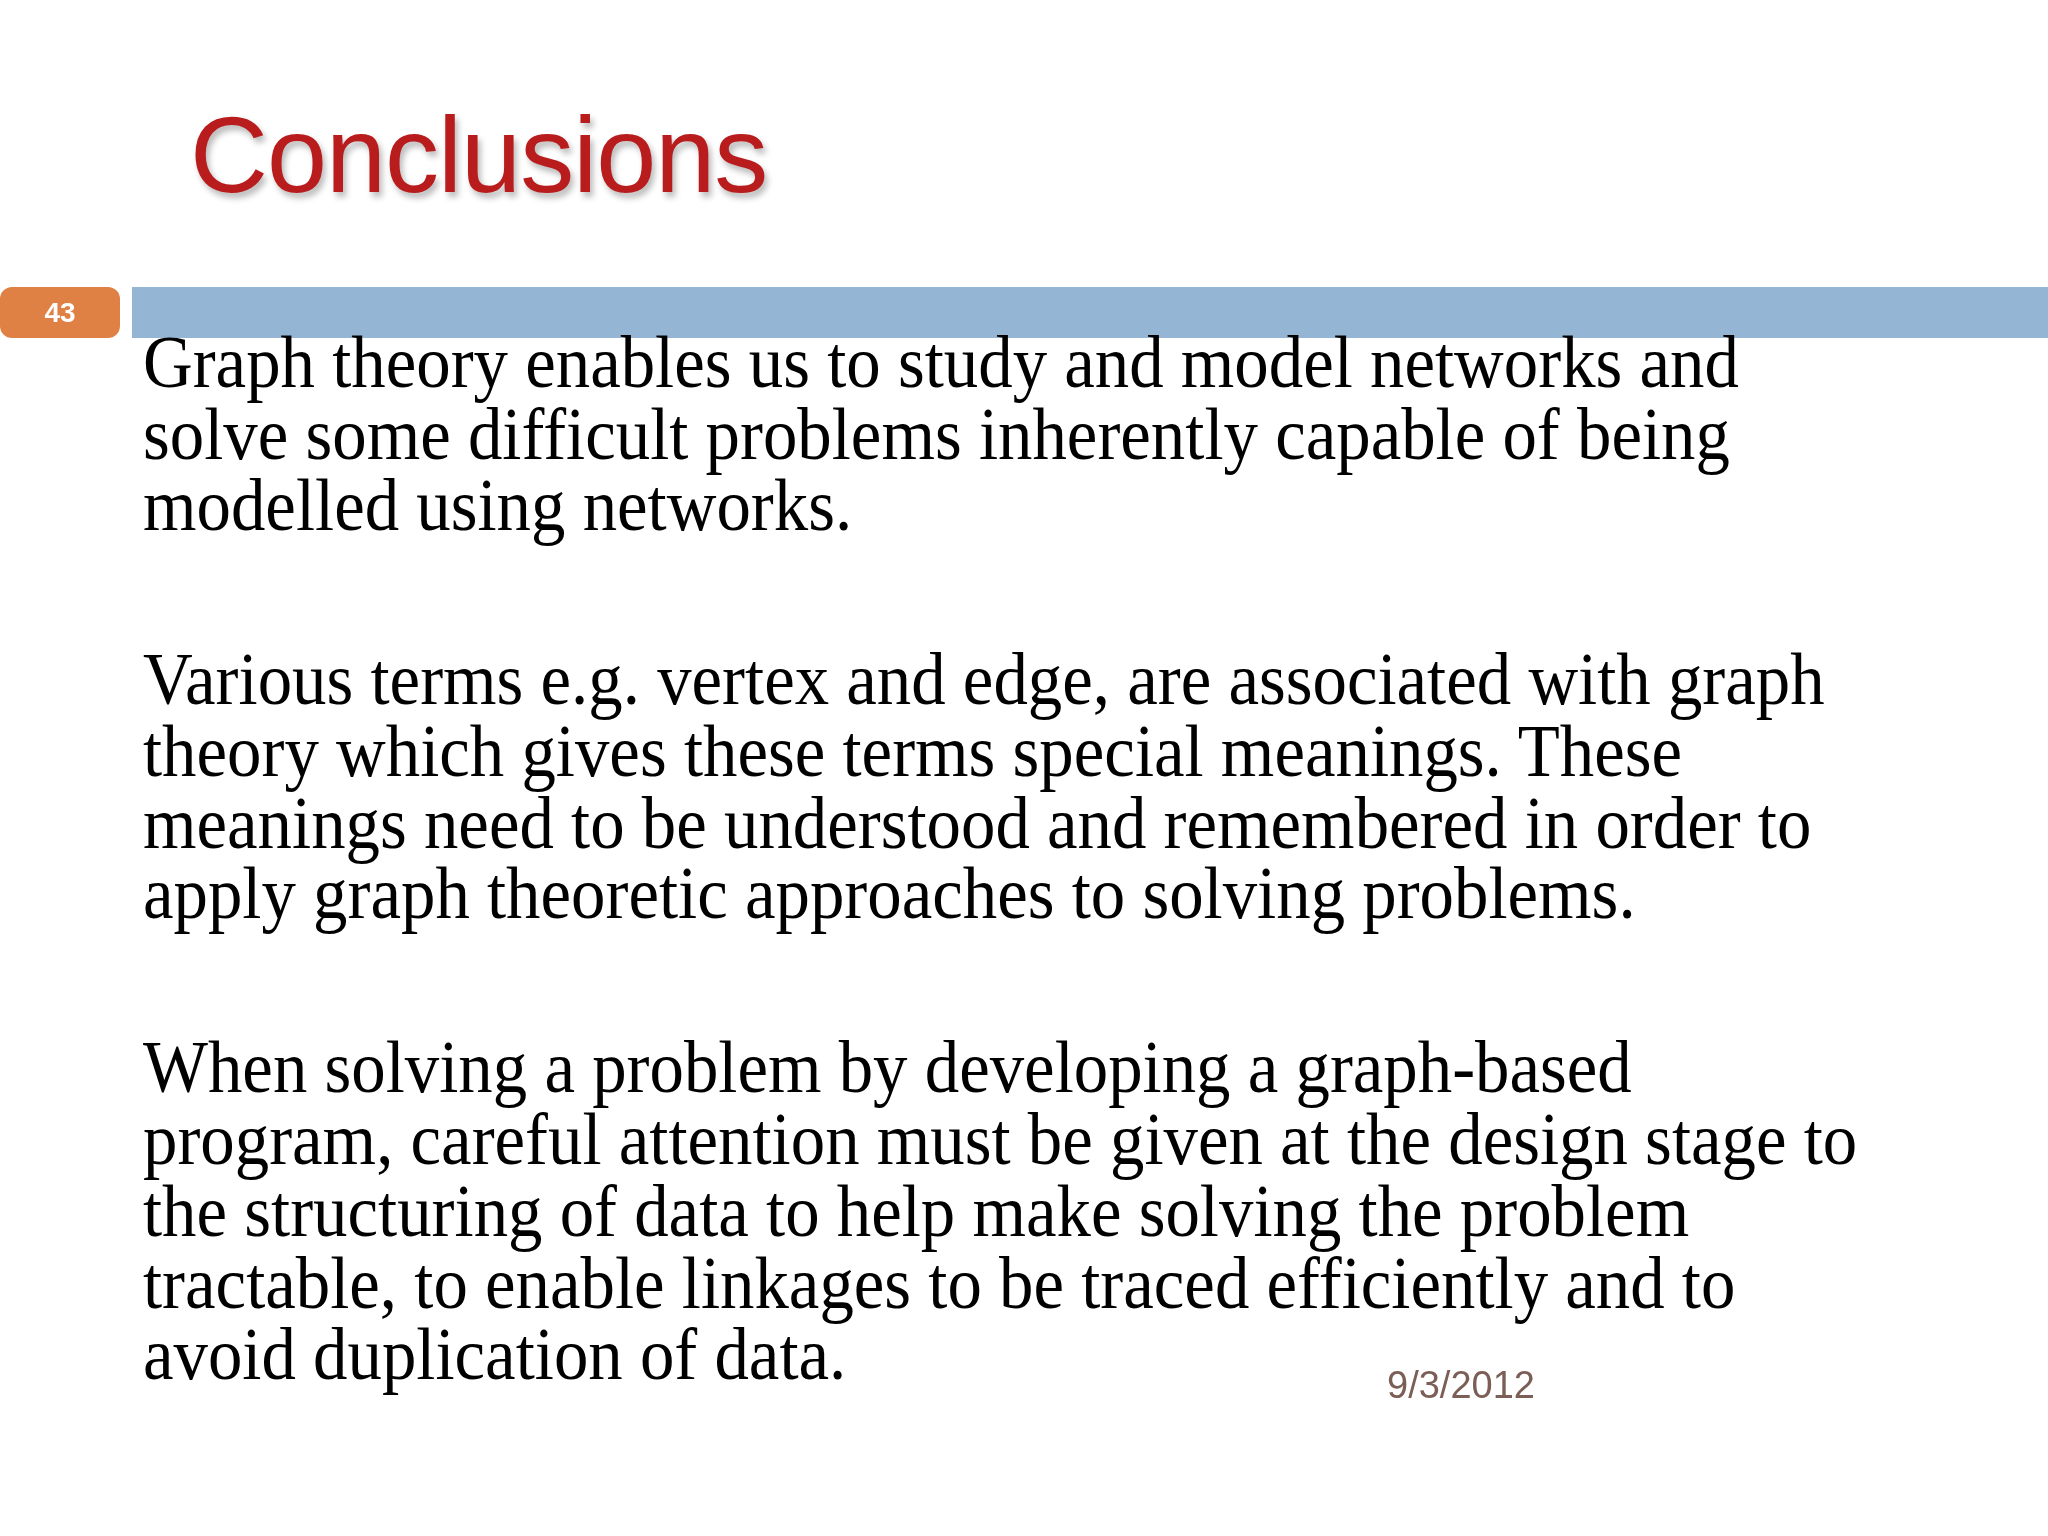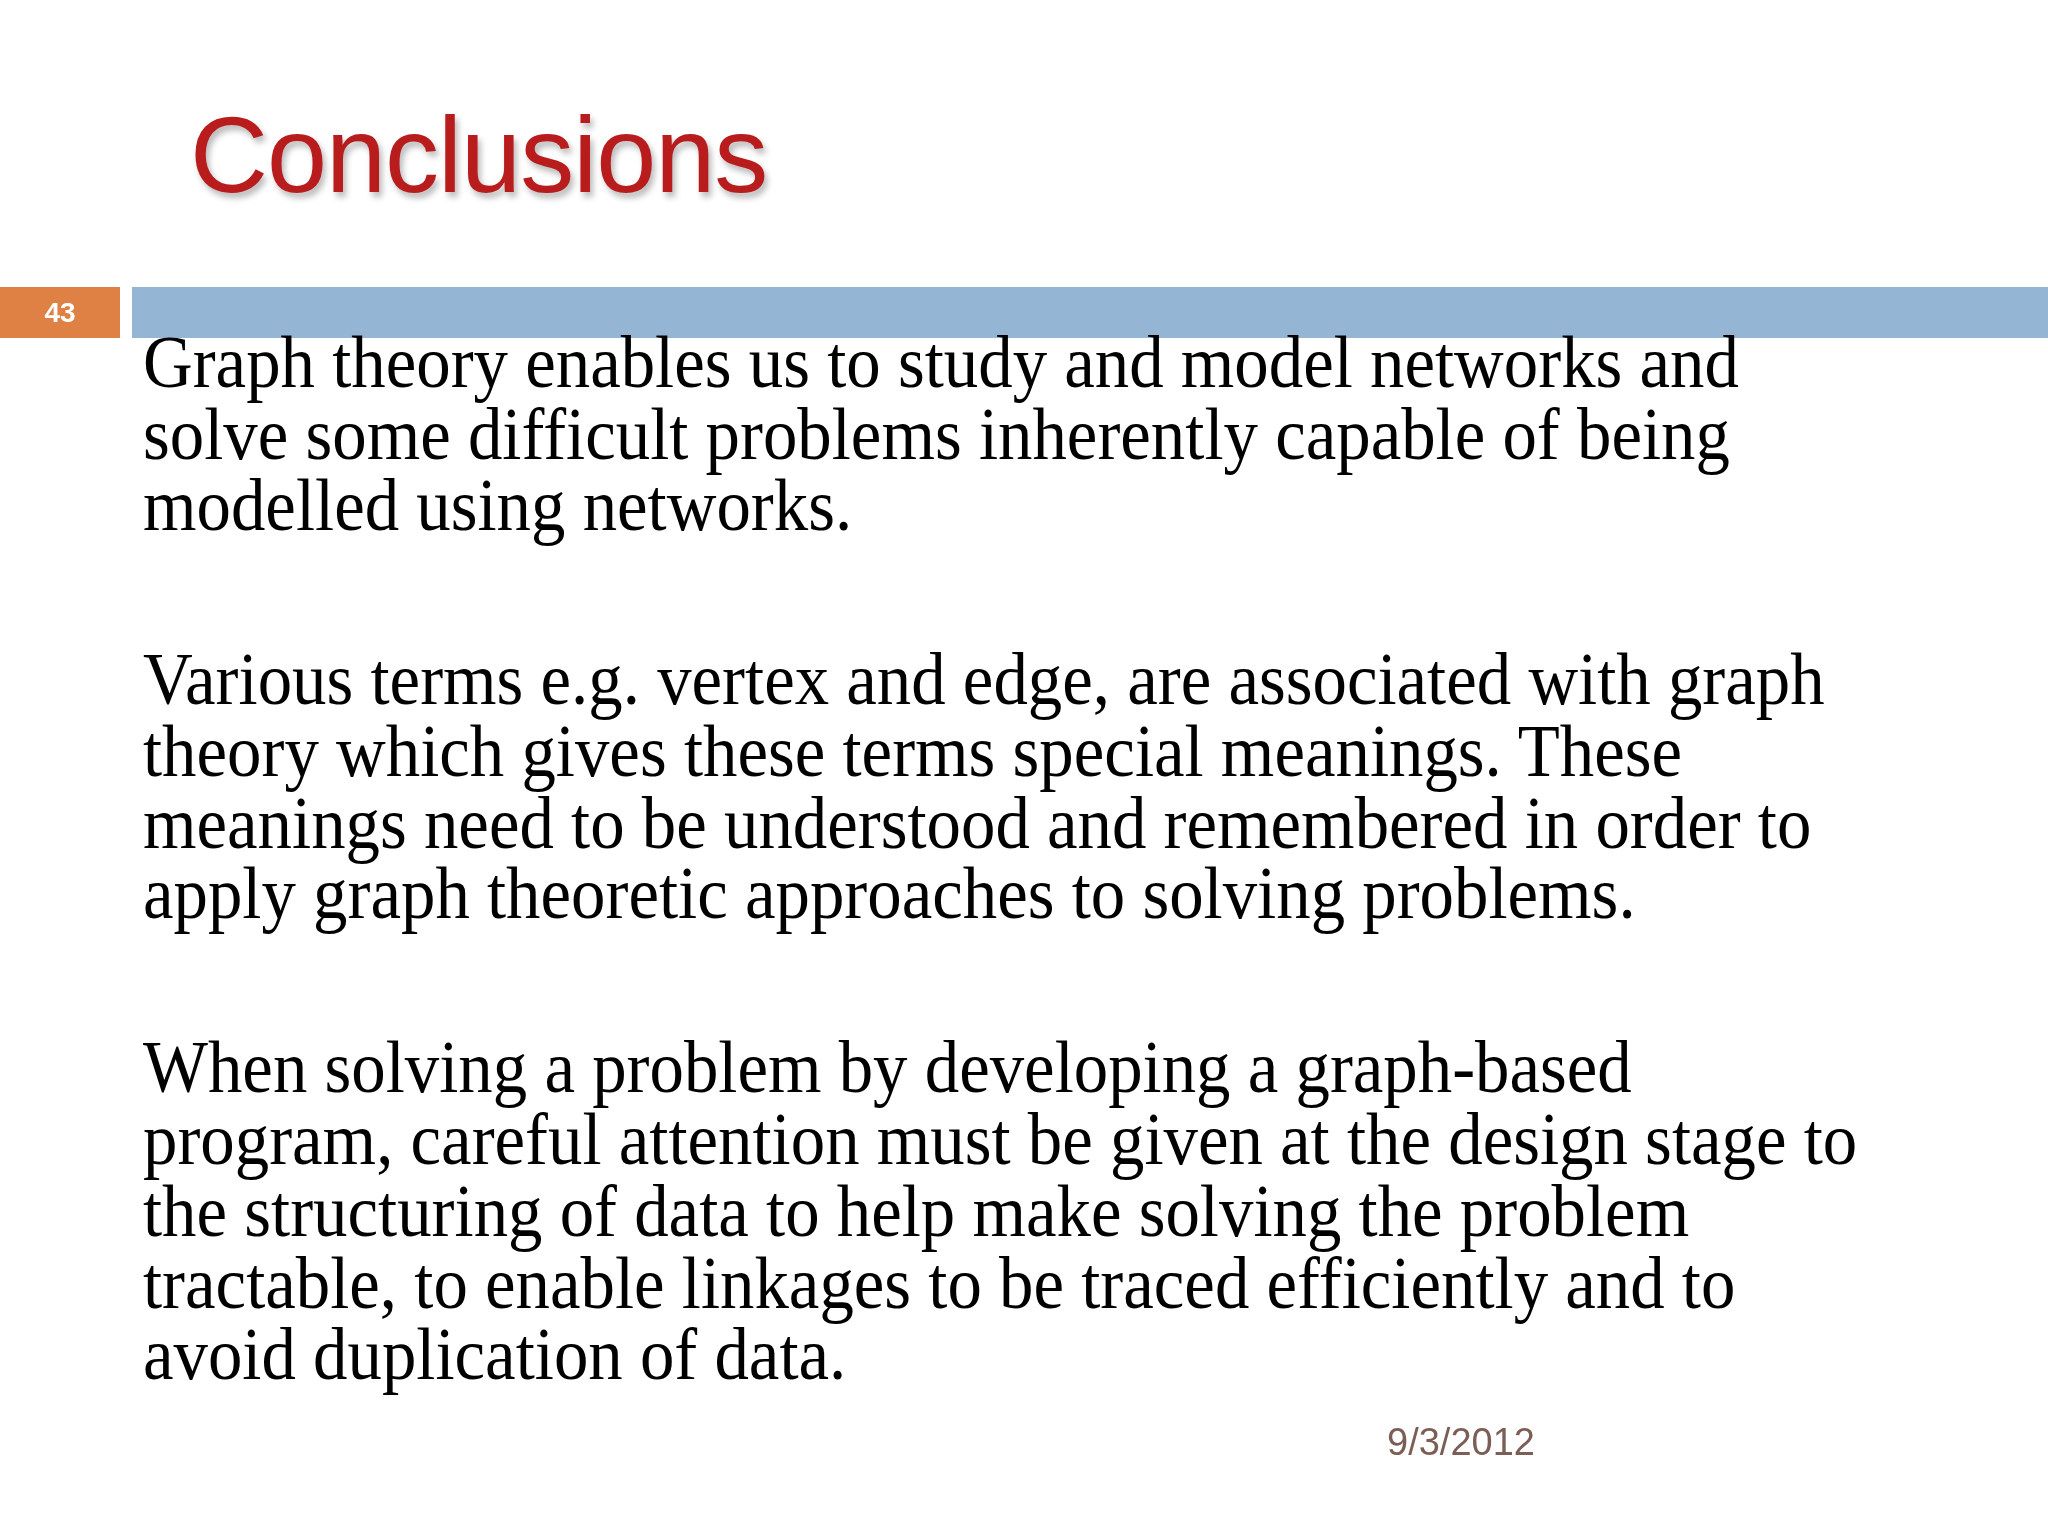--- a/index.html
+++ b/index.html
@@ -1,22 +1,22 @@
 <!DOCTYPE html>
 <html><head>
 <meta charset="utf-8">
 <style>
   html, body { margin:0; padding:0; }
   body { width:2048px; height:1536px; background:#ffffff; position:relative; overflow:hidden; }
   .title { position:absolute; left:190px; top:92px; font-family:"Liberation Sans", sans-serif; font-size:108px; color:#b91c1c; white-space:nowrap; text-shadow:3px 5px 6px rgba(0,0,0,0.28); letter-spacing:-1px; }
-  .slide-num { position:absolute; left:0; top:287px; width:120px; height:51px; background:#df8045; color:#fff; font-family:"Liberation Sans", sans-serif; font-weight:bold; font-size:28px; display:flex; align-items:center; justify-content:center; }
+  .slide-num { position:absolute; left:0; top:287px; width:120px; height:51px; background:#df8045; color:#fff; font-family:"Liberation Sans", sans-serif; font-weight:bold; font-size:28px; display:flex; align-items:center; justify-content:center;border-radius:12px; }
   .accent-bar { position:absolute; left:132px; top:287px; right:0; height:51px; background:#94b5d4; }
   .body-text { position:absolute; left:143px; top:0; font-family:"Liberation Serif", serif; color:#000; }
   .line { position:absolute; left:0; white-space:nowrap; font-size:74px; line-height:74px; transform-origin:left top; transform:scaleX(0.93); }
-  .date { position:absolute; left:1387px; top:1421px; font-family:"Liberation Sans", sans-serif; font-size:38px; color:#7b5e55; white-space:nowrap; }
+  .date { position:absolute; left:1387px; top:1364px; font-family:"Liberation Sans", sans-serif; font-size:38px; color:#7b5e55; white-space:nowrap; }
 </style>
 </head>
 <body>
 
 <div class="title">Conclusions</div>
 
 <div class="slide-num">
   <span>43</span>
 </div>
 <div class="accent-bar"></div>

